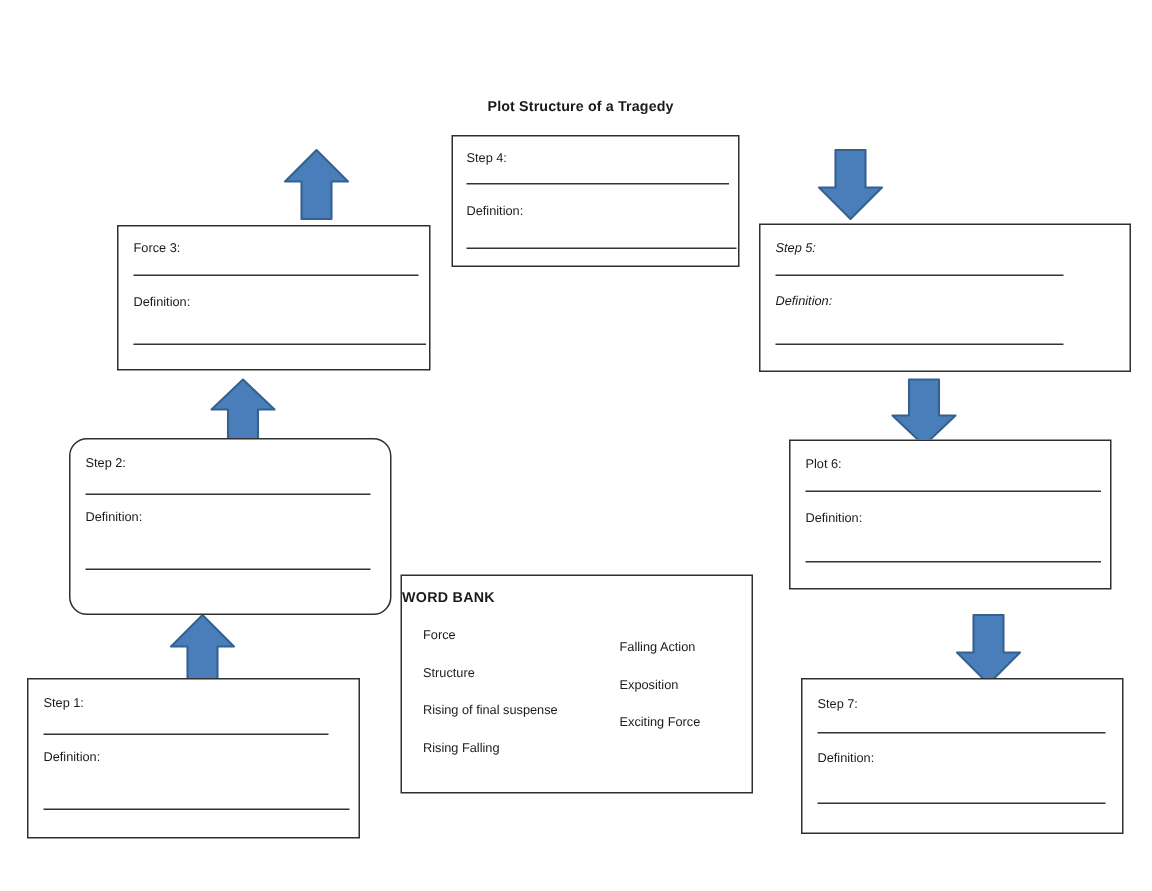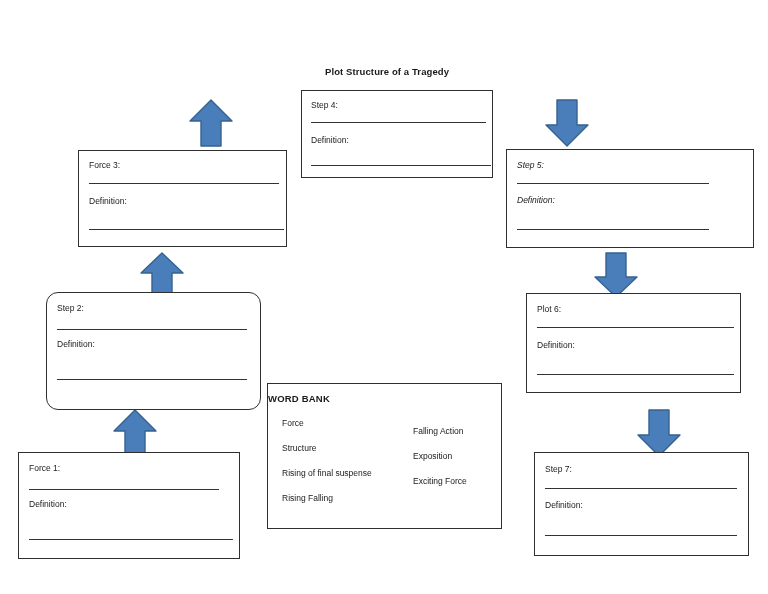--- a/index.html
+++ b/index.html
@@ -124,21 +124,21 @@
   </div>
 
   <div class="arrow" style="left:637px; top:409px;">
     <svg width="44" height="48" viewBox="0 0 44 48">
       <polygon points="12,1 32,1 32,26 43,26 22,47 1,26 12,26" fill="#4A7EBB" stroke="#35618F" stroke-width="1.4" stroke-linejoin="round"></polygon>
     </svg>
   </div>
 
   <div class="step-box" style="left:18px; top:452px; width:222px; height:107px;">
     <div class="step-inner">
-      <div class="step-label" style="left:10px; top:10px;">Force 1:</div>
+      <div class="step-label" style="left:10px; top:10px;">Step 1:</div>
       <div class="rule" style="left:10px; top:36px; width:190px;"></div>
       <div class="step-label" style="left:10px; top:46px;">Definition:</div>
       <div class="rule" style="left:10px; top:86px; width:204px;"></div>
     </div>
   </div>
 
   <div class="step-box" style="left:46px; top:292px; width:215px; height:118px;border-radius:12px;">
     <div class="step-inner">
       <div class="step-label" style="left:10px; top:10px;">Step 2:</div>
       <div class="rule" style="left:10px; top:36px; width:190px;"></div>

